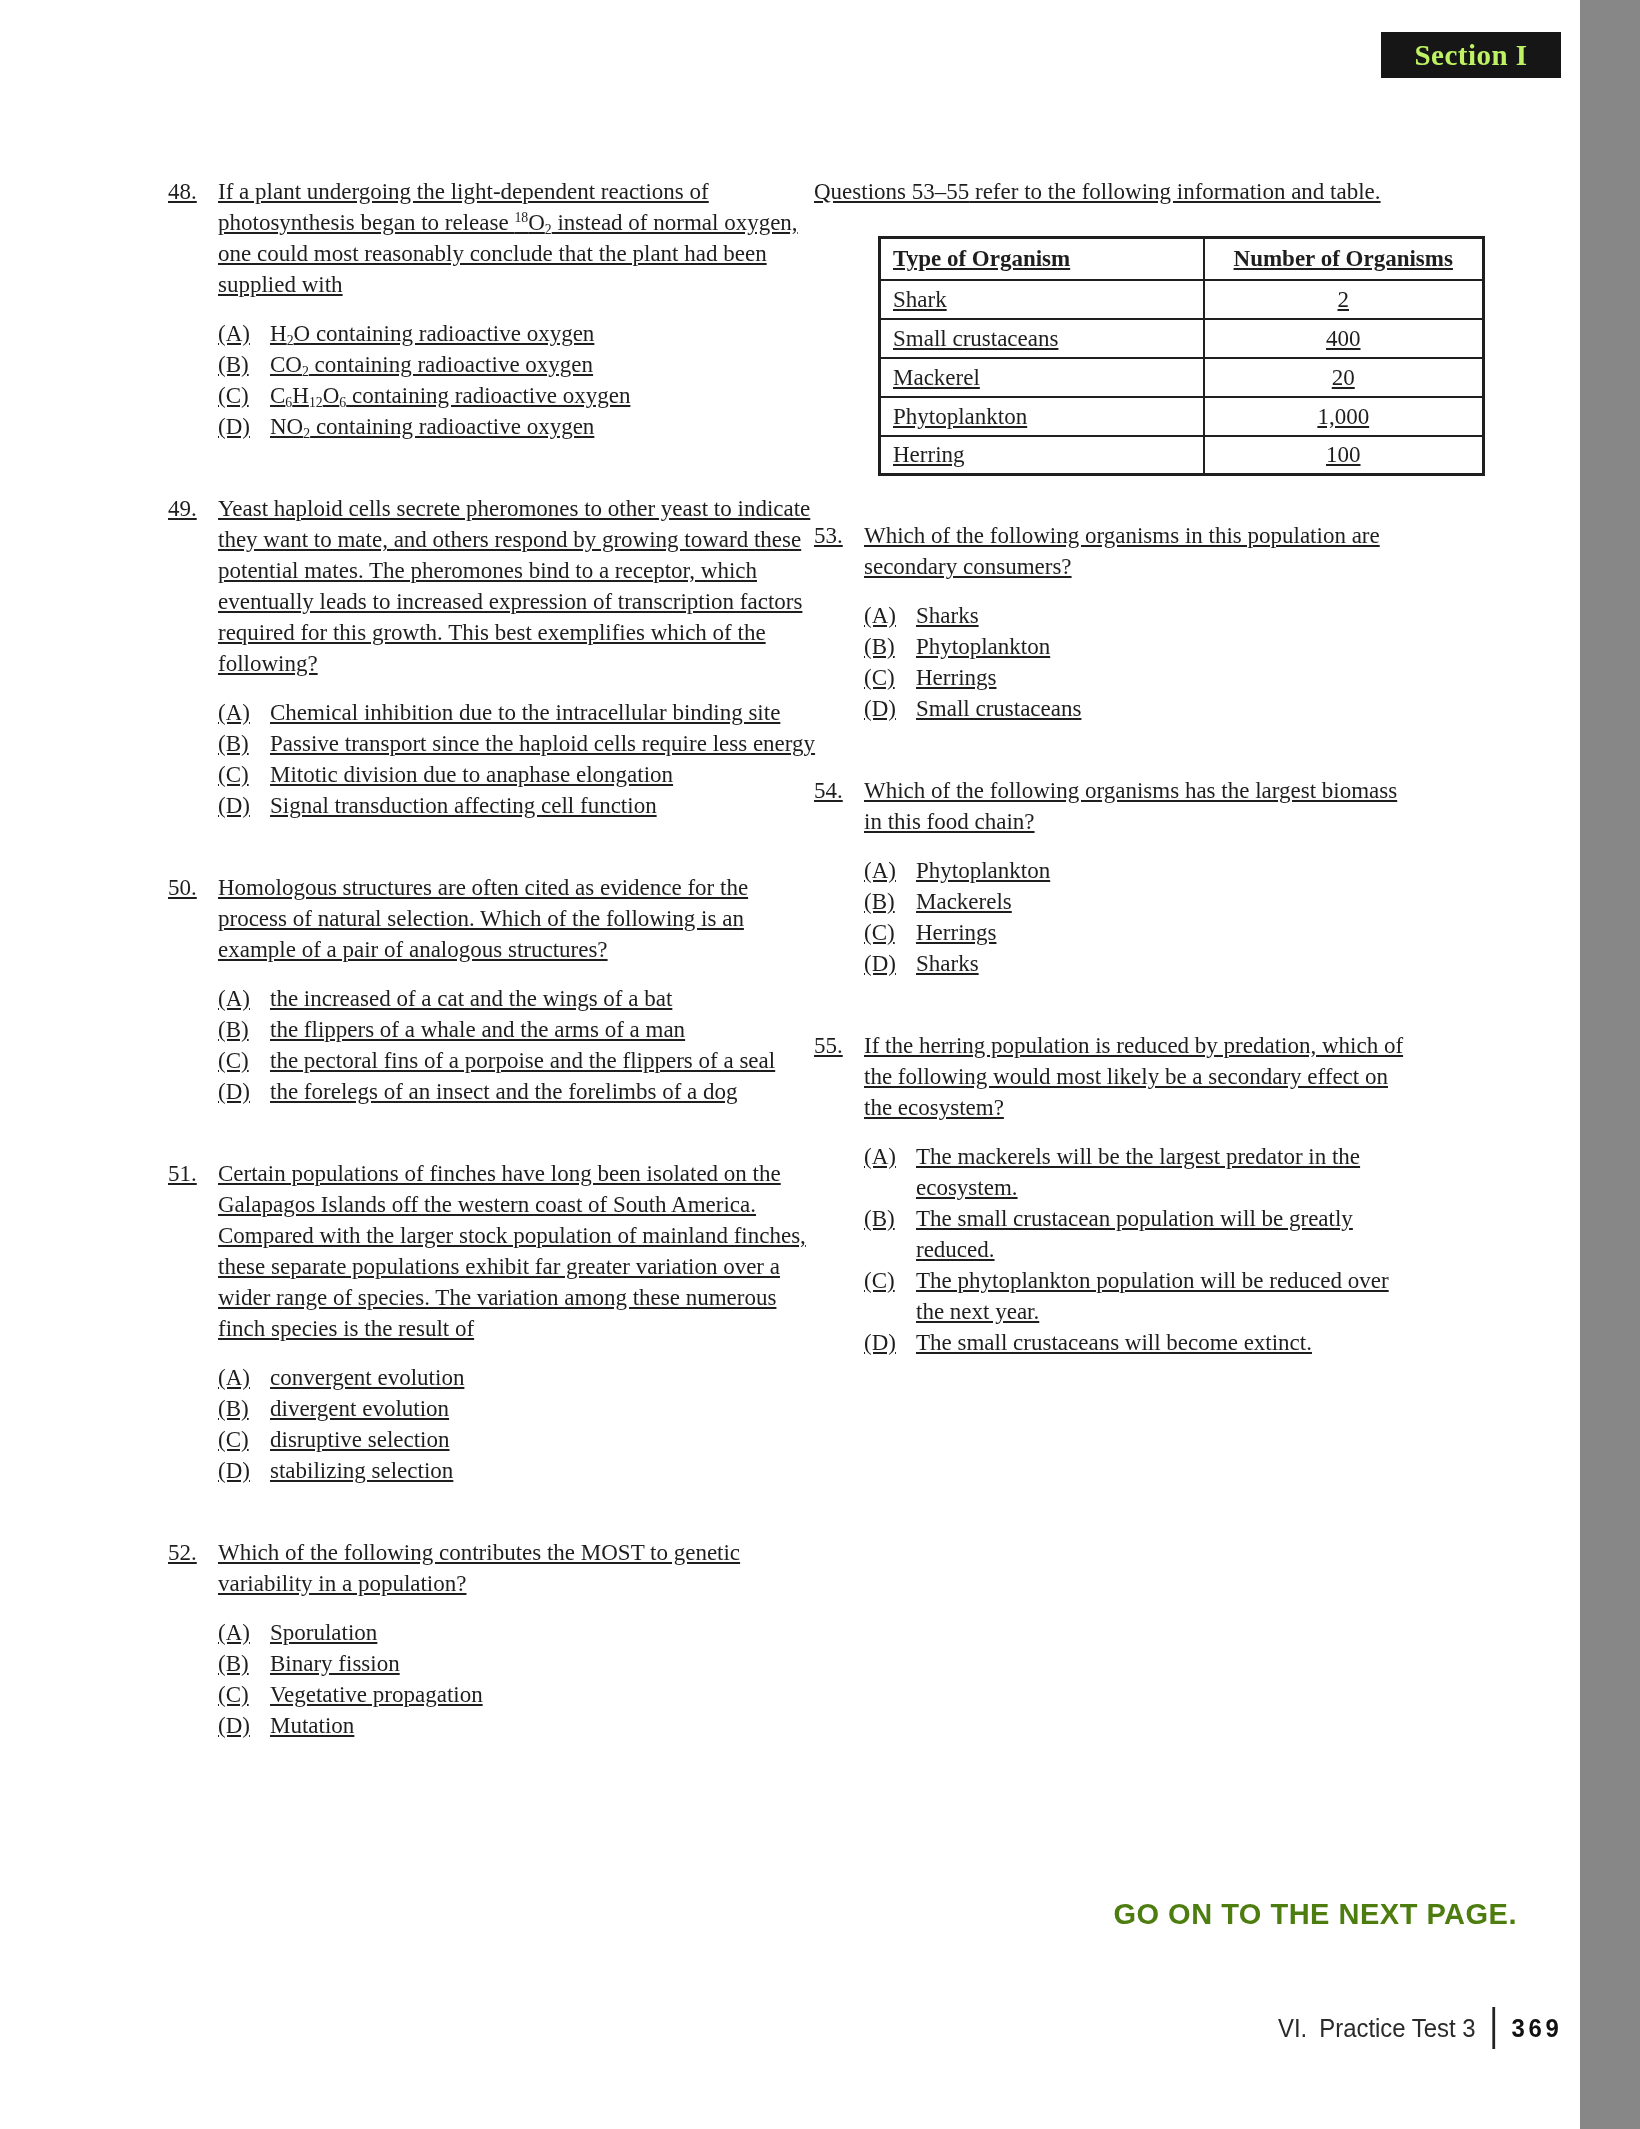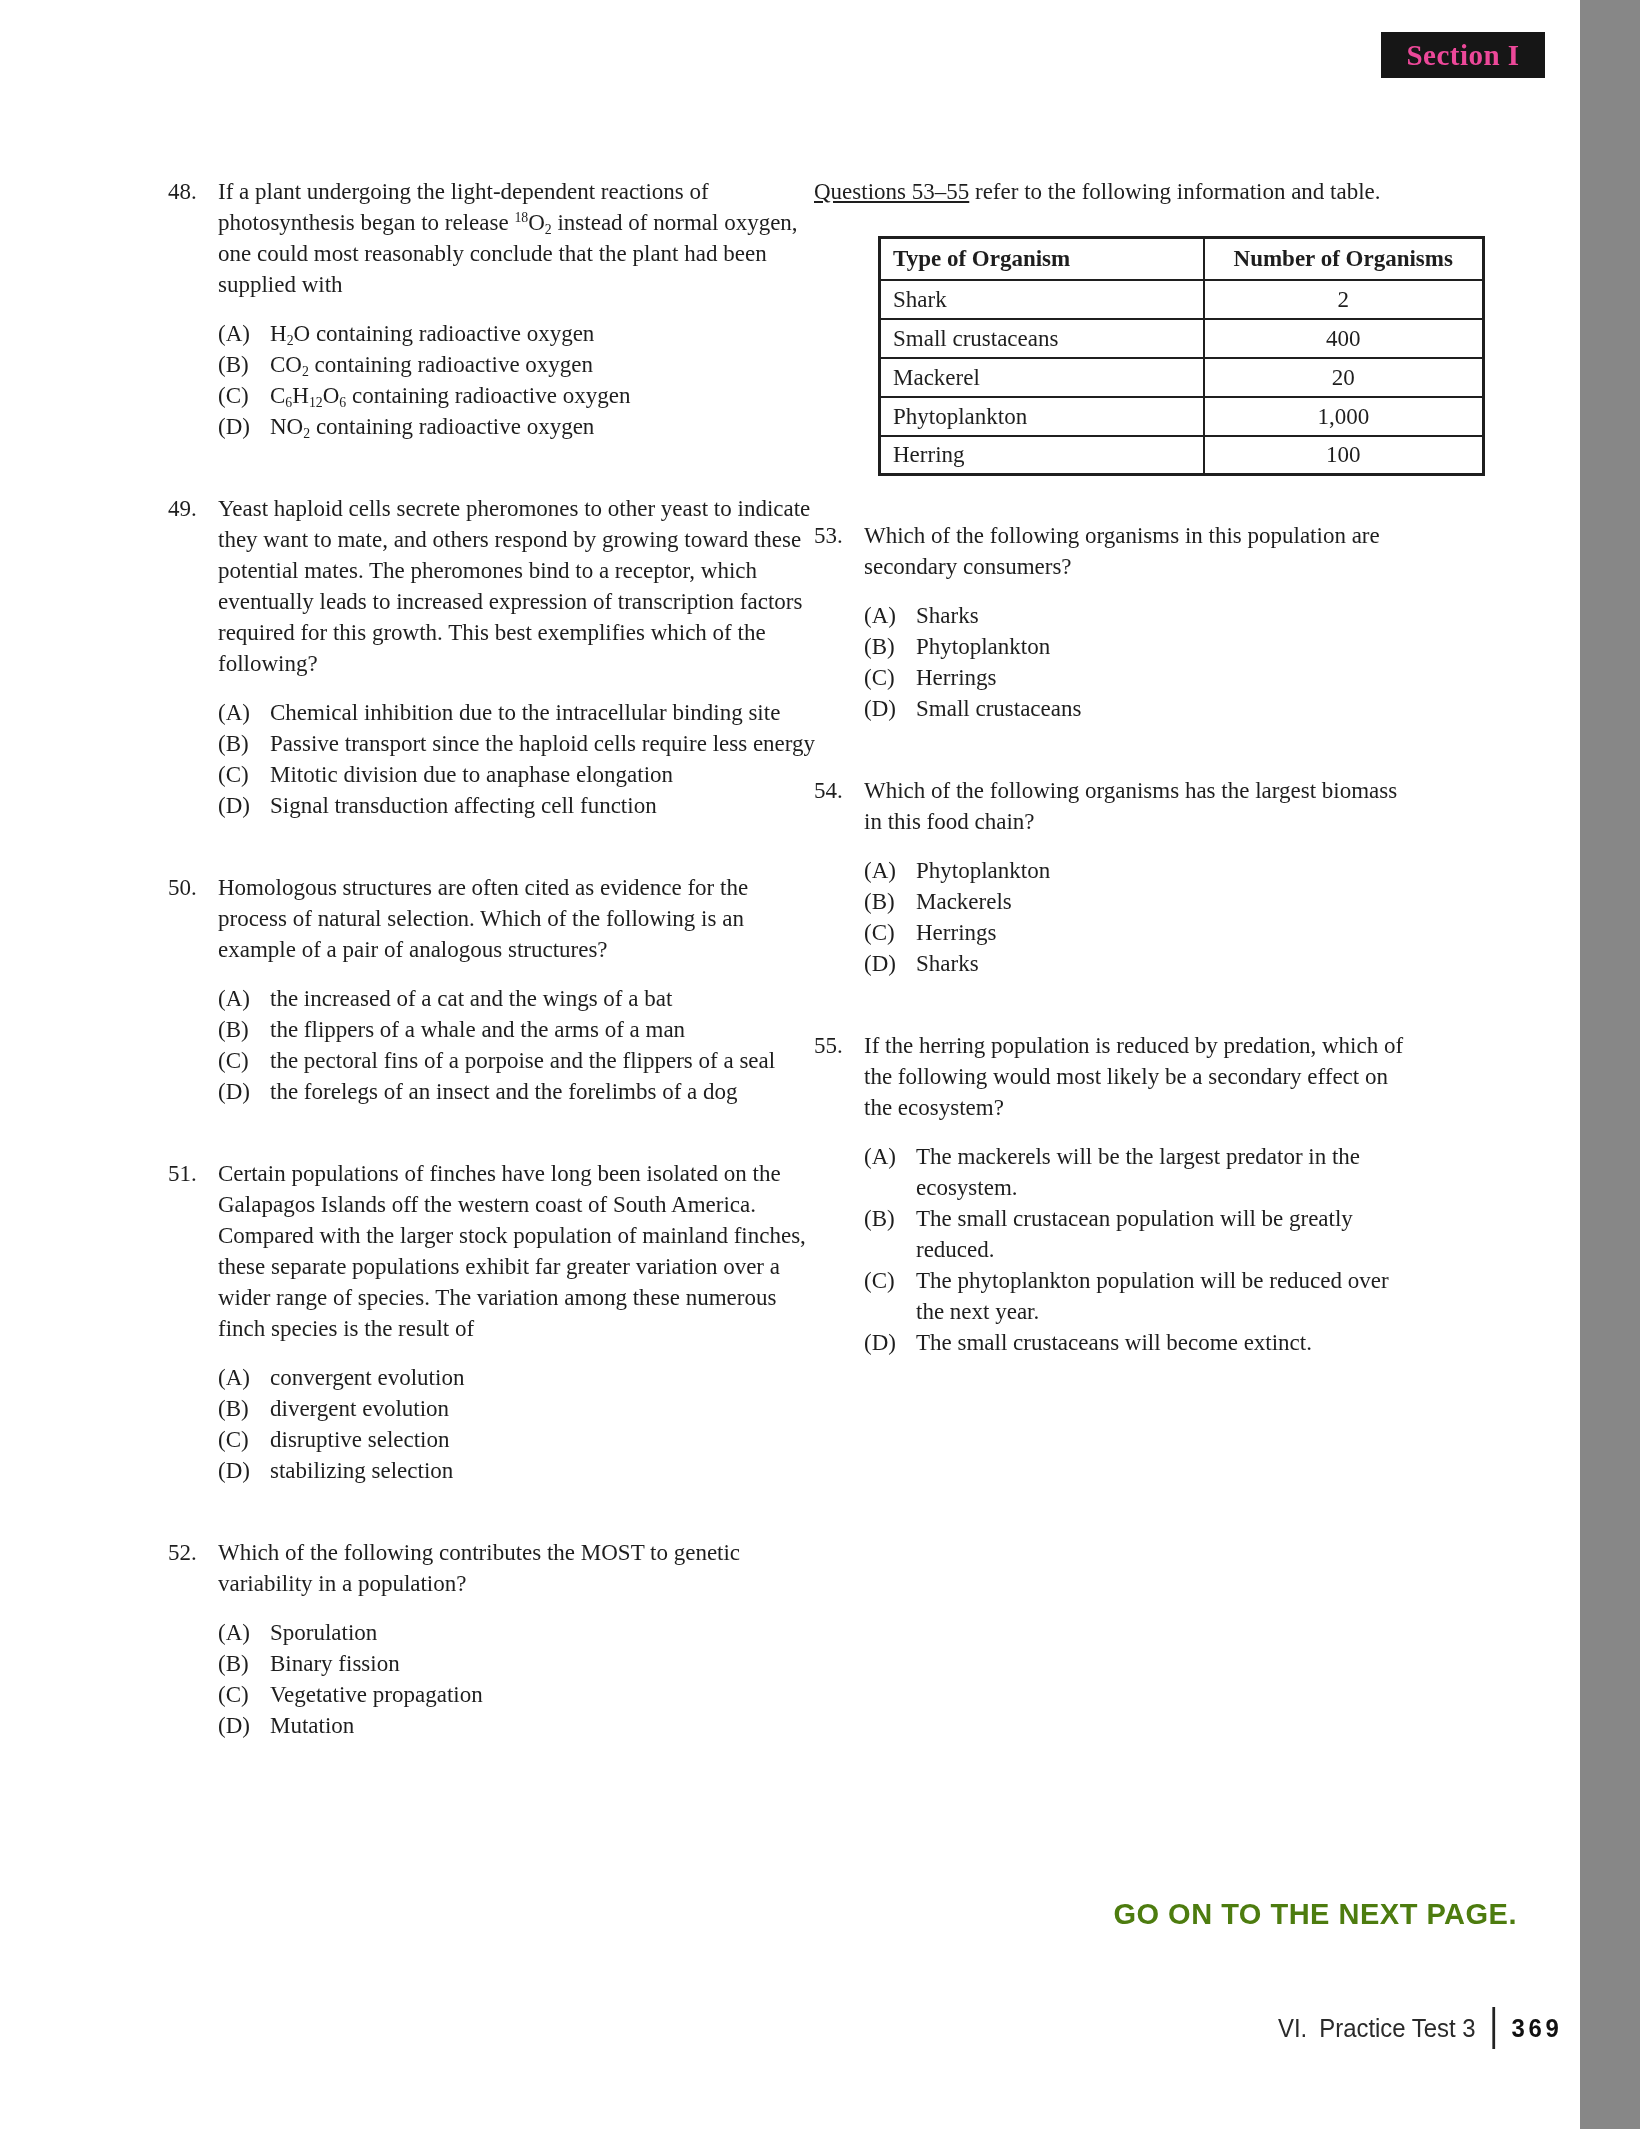--- a/index.html
+++ b/index.html
@@ -2,25 +2,25 @@
 <html><head>
 <meta charset="utf-8">
 <style>
   html,body{margin:0;padding:0;background:#ffffff;}
   .page{
     position:relative;width:1640px;height:2129px;background:#ffffff;
     font-family:"Liberation Serif","DejaVu Serif",serif;color:#1e1e1e;overflow:hidden;
   }
   .edge-bar{position:absolute;top:0;right:0;width:60px;height:2129px;background:#878787;}
   .section-tab{
-    position:absolute;left:1381px;top:32px;width:164px;height:46px;background:#161616;
-    color:#ec4899;display:flex;align-items:center;justify-content:center;
+    position:absolute;left:1381px;top:32px;width:180px;height:46px;background:#161616;
+    color:#bef264;display:flex;align-items:center;justify-content:center;
     font-size:29px;font-weight:bold;letter-spacing:0.5px;
   }
-  .col{position:absolute;font-size:23px;line-height:31px;}
+  .col{position:absolute;font-size:23px;line-height:31px;text-decoration:underline;}
   .col-left{left:168px;top:176px;width:650px;}
   .col-right{left:814px;top:176px;width:600px;}
   .question{display:flex;margin-bottom:51px;}
   .qnum{width:50px;flex:none;}
   .qbody{flex:1;}
   .options{margin-top:18px;}
   .option{display:flex;}
   .olabel{width:52px;flex:none;}
   .otext{flex:1;}
   sub,sup{font-size:0.6em;line-height:0;}

